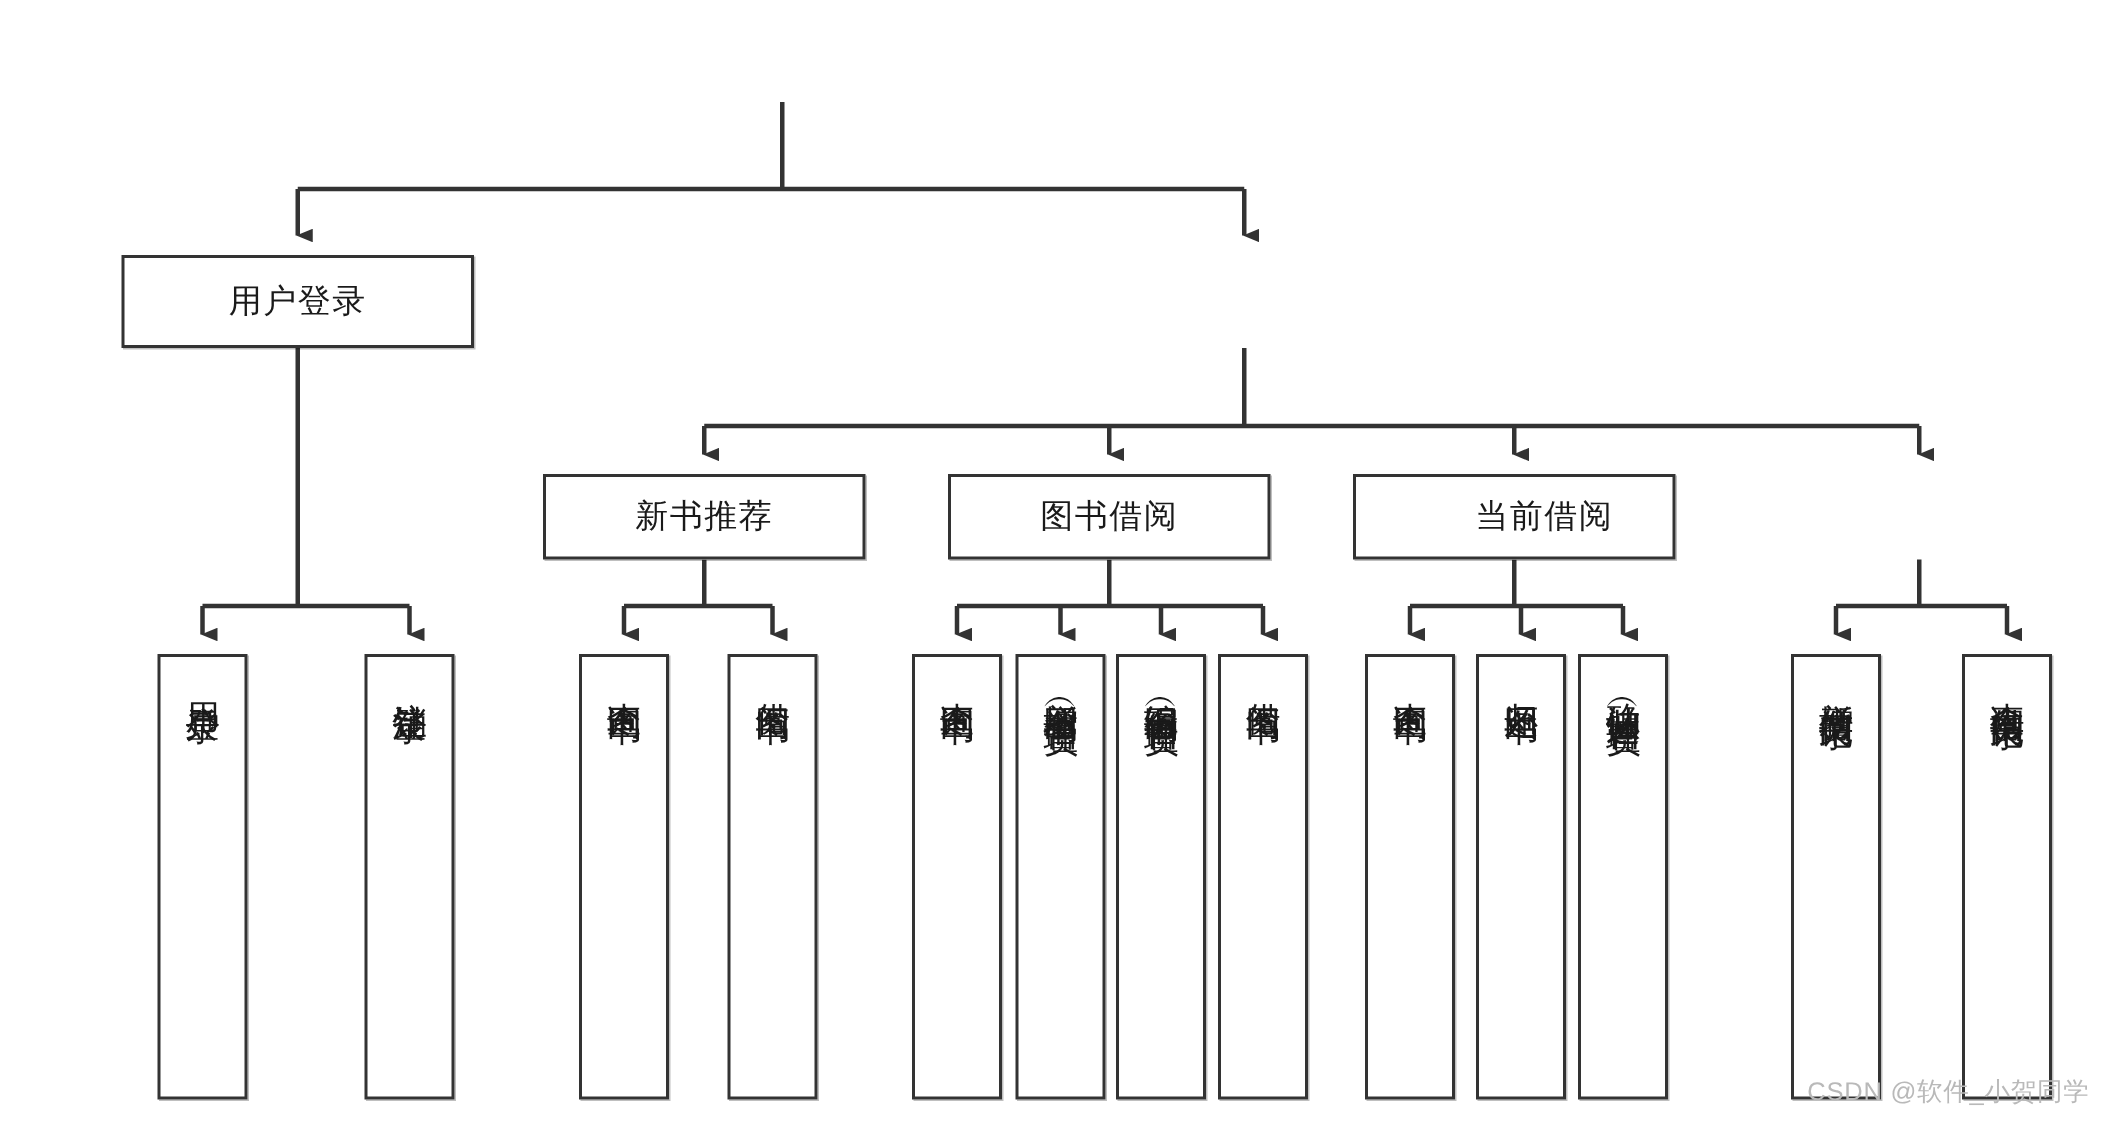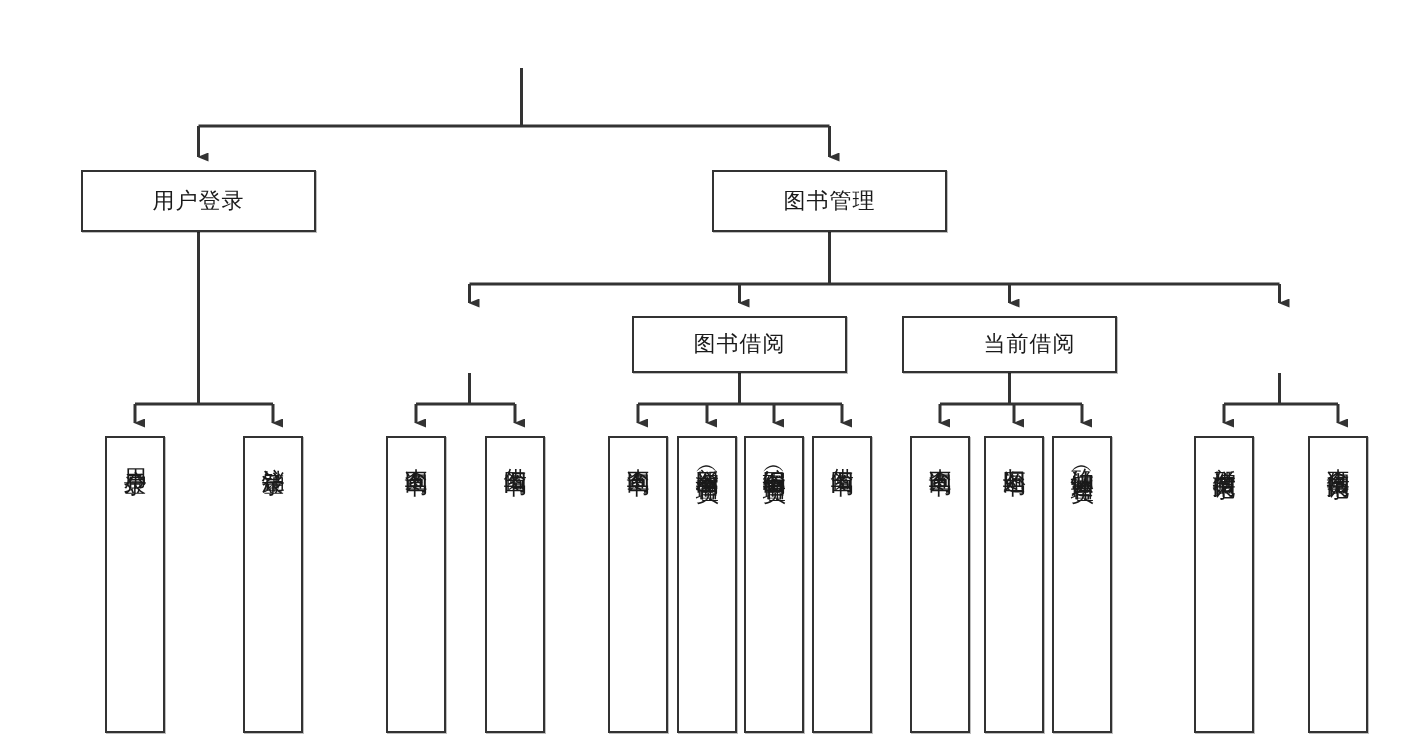--- a/index.html
+++ b/index.html
@@ -110,24 +110,24 @@
         <path d="M 1279.5 373 L 1279.5 404 M 1224 404 L 1338 404" stroke="#333333" stroke-width="3" fill="none"></path>
         <path d="M 1224 404 L 1224 423" stroke="#333333" stroke-width="3" fill="none" marker-end="url(#arrowhead)"></path>
         <path d="M 1338 404 L 1338 423" stroke="#333333" stroke-width="3" fill="none" marker-end="url(#arrowhead)"></path>
       </g>
   </svg>
 
 
   <div class="node node-h" style="left: 81px; top: 170px; width: 235px; height: 62px;">
     <span>用户登录</span>
   </div>
-  <div class="node node-h" style="left: 712px; top: 170px; width: 235px; height: 62px;">
-    <span>图书管理</span>
+
+  <div class="node node-h" style="left: 362px; top: 316px; width: 215px; height: 57px;">
+    <span>新书推荐</span>
   </div>
-
   <div class="node node-h" style="left: 632px; top: 316px; width: 215px; height: 57px;">
     <span>图书借阅</span>
   </div>
   <div class="node node-h" style="left: 902px; top: 316px; width: 215px; height: 57px; padding-left: 40px;">
     <span>当前借阅</span>
   </div>
 
   <div class="node node-v" style="left: 105px; top: 436px; width: 60px; height: 297px;">
     <span class="vlabel">用户登录</span>
   </div>
@@ -161,13 +161,14 @@
   <div class="node node-v" style="left: 1052px; top: 436px; width: 60px; height: 297px;">
     <span class="vlabel">确认归还（管理员）</span>
   </div>
   <div class="node node-v" style="left: 1194px; top: 436px; width: 60px; height: 297px;">
     <span class="vlabel">新增借阅记录</span>
   </div>
   <div class="node node-v" style="left: 1308px; top: 436px; width: 60px; height: 297px;">
     <span class="vlabel">查询借阅记录</span>
   </div>
 
+  <div class="watermark">CSDN @软件_小贺同学</div>
 </div>
 
 </body></html>

